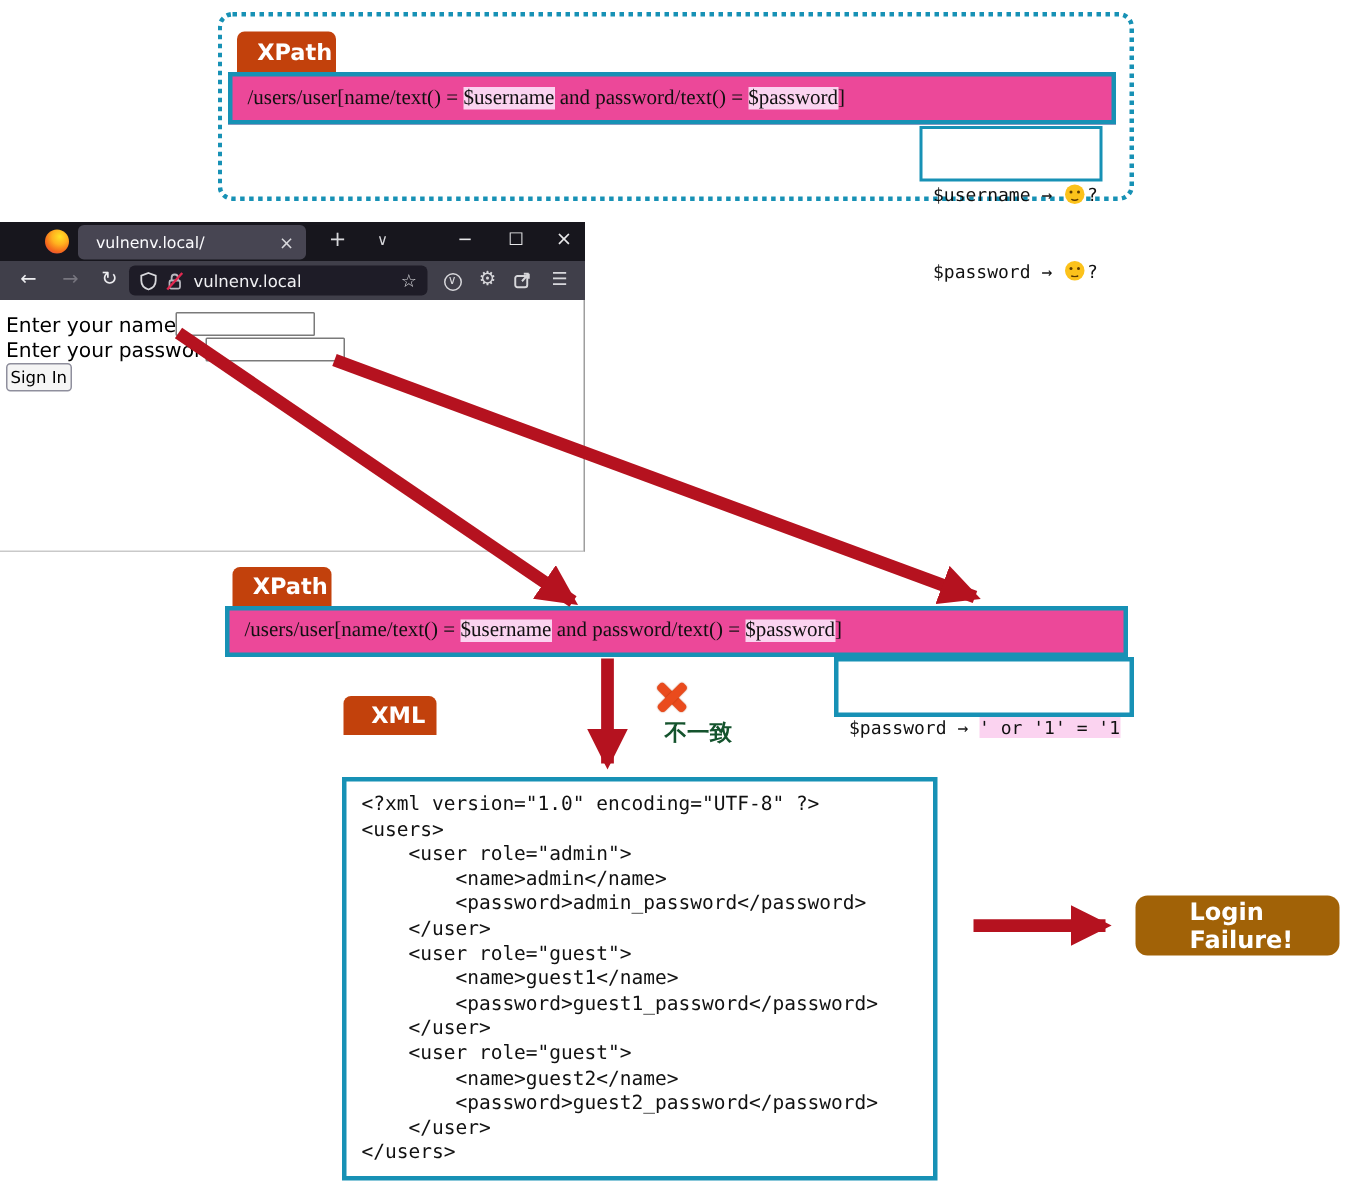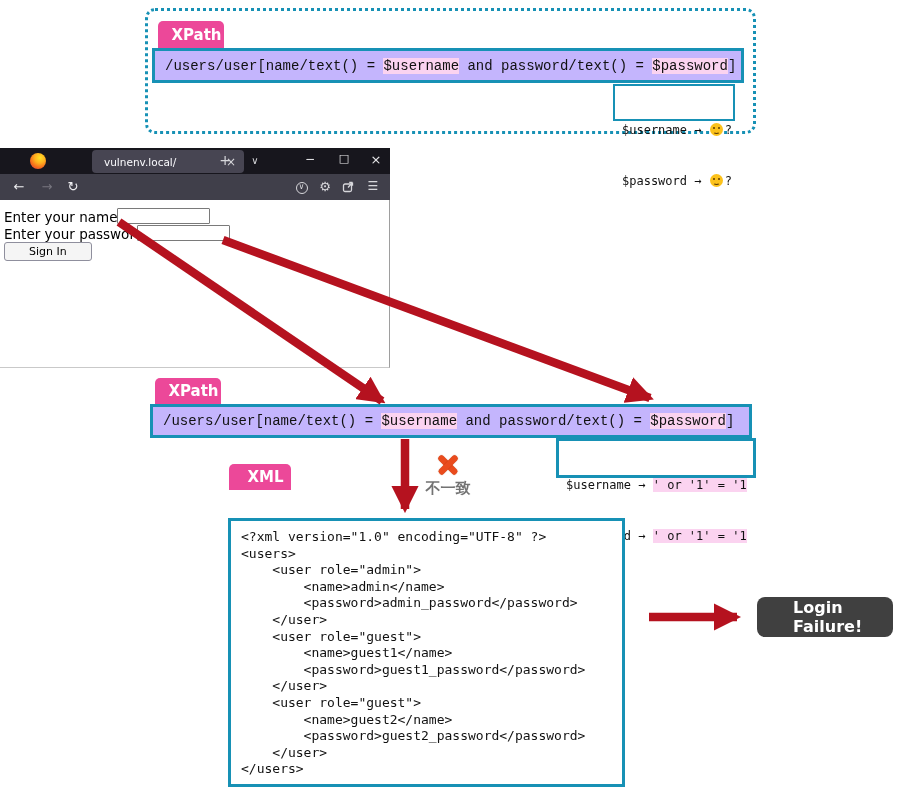--- a/index.html
+++ b/index.html
@@ -1,25 +1,25 @@
 <!DOCTYPE html>
 <html><head>
 <meta charset="utf-8">
 <style>
   * { margin:0; padding:0; box-sizing:border-box; }
   html,body { width:900px; height:800px; }
   body { position:relative; background:#fff; font-family:"DejaVu Sans", sans-serif; overflow:hidden; }
   .abs { position:absolute; }
 
   
-  .panel-tab { background:#ec4899; color:#fff; font-weight:bold; font-size:15px;
+  .panel-tab { background:#c2410c; color:#fff; font-weight:bold; font-size:15px;
     display:flex; align-items:center; justify-content:center;
     border-radius:5px 5px 0 0; font-family:"DejaVu Sans", sans-serif;padding-left:11px; }
-  .code-box { border:3px solid #1791b5; background:#c4b5fd; display:flex; align-items:center;
-    font-family:Liberation Mono, monospace; font-size:14px; color:#111;
+  .code-box { border:3px solid #1791b5; background:#ec4899; display:flex; align-items:center;
+    font-family:Liberation Serif, serif; font-size:14px; color:#111;
     padding-left:10px; white-space:pre; }
   .hl { background:#fbd3f0; }
   .values-box { border:3px solid #1791b5; background:#fff;
     font-family:"DejaVu Sans Mono", monospace; font-size:12px; line-height:17px;
     color:#111; padding:2px 7px; white-space:pre; }
   .values-box .row { display:block; }
   .dotted-frame { border:3px dotted #1791b5; border-radius:10px; background:transparent; }
 
   
   .face { display:inline-block; width:13px; height:13px; border-radius:50%;
@@ -30,60 +30,60 @@
     border:1.5px solid transparent; border-bottom-color:#5c3a00; border-radius:50%;
     left:3px; top:5px; }
 
   
   .browser { left:0; top:148px; width:390px; height:220px; }
   .titlebar { position:absolute; left:0; top:0; width:390px; height:26px; background:#17161d; }
   .ff-icon { position:absolute; left:30px; top:5px; width:16px; height:16px; border-radius:50%;
     background:radial-gradient(circle at 62% 30%, #ffe226 0%, #ffb11f 35%, #f4661c 68%, #d6356f 100%); }
   .btab { position:absolute; left:52px; top:2px; width:152px; height:23px; background:#474552;
     border-radius:4px; color:#fbfbfe; font-size:10.5px; display:flex; align-items:center;
-    padding:0 8px 0 12px;margin-left:40px; }
+    padding:0 8px 0 12px; }
   .btab .btab-title { flex:1; }
   .btab .btab-close { color:#d7d7db; font-size:12px; cursor:default; }
   .tbtn { position:absolute; color:#d7d7db; font-size:14px; top:4px; width:18px; text-align:center; }
   .winctl { position:absolute; top:4px; width:20px; text-align:center; color:#e8e8ea; font-size:12px; }
   .toolbar { position:absolute; left:0; top:26px; width:390px; height:26px; background:#403f4a; }
   .navg { position:absolute; top:5px; font-size:13px; color:#ededf0; width:18px; text-align:center; }
   .urlpill { position:absolute; left:86px; top:3px; width:199px; height:20px; background:#1e1c27;
     border-radius:4px; display:flex; align-items:center; padding:0 7px; }
   .urltext { color:#f0f0f3; font-size:11px; margin-left:6px; flex:1; }
   .pill-star { color:#d7d7db; font-size:12px; }
   .ticon { position:absolute; top:5px; width:18px; text-align:center; color:#d7d7db; font-size:12px; }
   .pocket { position:absolute; top:8px; width:12px; height:12px; border:1.4px solid #d7d7db;
     border-radius:50%; }
   .pocket::after { content:"∨"; position:absolute; left:1.5px; top:-1px; font-size:8px; color:#d7d7db; }
   .bcontent { position:absolute; left:0; top:52px; width:390px; height:168px; background:#fff;
     border-right:1px solid #9e9e9e; border-bottom:1px solid #c9c9c9; color:#000; }
   .flabel { position:absolute; font-size:13.5px; color:#000; }
   .finput { position:absolute; height:16px; border:1px solid #7a7a7a; background:#fff;
     font-size:12px; padding:0 3px; border-radius:1px; }
   .fbtn { position:absolute; font-size:11px; background:#f5f5f5; border:1px solid #8f8f9d;
-    border-radius:3px; padding:2px 24px; color:#000; font-family:"DejaVu Sans", sans-serif;text-align:center; }
+    border-radius:3px; padding:2px 2px; color:#000; font-family:"DejaVu Sans", sans-serif;text-align:center; }
 
   
   .xmark { width:26px; height:26px; }
   .xmark::before, .xmark::after { content:""; position:absolute; left:1px; top:10px;
     width:24px; height:5.5px; border-radius:2.5px; background:#ea4b1d;
     box-shadow:0 0 1px #b23408; }
   .xmark::before { transform:rotate(45deg); }
   .xmark::after  { transform:rotate(-45deg); }
-  .mismatch-label { font-weight:bold; font-size:15px; color:#737373; text-align:center;
+  .mismatch-label { font-weight:bold; font-size:15px; color:#14532d; text-align:right;
     font-family:"DejaVu Sans", sans-serif; }
 
   
   .xml-code { border:3px solid #1791b5; background:#fff; white-space:pre;
     font-family:"DejaVu Sans Mono", monospace; font-size:13px; line-height:16.6px;
     color:#111; padding:8px 10px; }
 
   
-  .result-badge { background:#404040; color:#fff; font-weight:bold; font-size:16px;
+  .result-badge { background:#a16207; color:#fff; font-weight:bold; font-size:16px;
     border-radius:8px; display:flex; align-items:center; justify-content:center;padding-left:36px; }
 
   .arrows { left:0; top:0; width:900px; height:800px; pointer-events:none; }
 </style>
 </head>
 <body>
 
 <div class="abs dotted-frame" style="left:145px; top:8px; width:611px; height:126px;"></div>
 
 <div class="abs panel-tab" style="left:158px; top:21px; width:66px; height:27px;">XPath</div>
@@ -108,20 +108,32 @@
     <span class="tbtn" style="left:246px; font-size:10px; top:7px;">∨</span>
     <span class="winctl" style="left:300px;">−</span>
     <span class="winctl" style="left:334px; font-size:11px;">□</span>
     <span class="winctl" style="left:366px; font-size:13px;">×</span>
   </div>
 
   <div class="toolbar">
     <span class="navg" style="left:10px;">←</span>
     <span class="navg" style="left:38px; color:#77767f;">→</span>
     <span class="navg" style="left:64px;">↻</span>
+    <div class="urlpill">
+      <svg width="12" height="13" viewBox="0 0 12 13">
+        <path d="M6 1 L10.8 2.8 V6 C10.8 9 8.6 11.2 6 12 C3.4 11.2 1.2 9 1.2 6 V2.8 Z" fill="none" stroke="#d7d7db" stroke-width="1.2"></path>
+      </svg>
+      <svg width="13" height="13" viewBox="0 0 13 13" style="margin-left:5px;">
+        <rect x="3" y="6" width="7" height="5.4" rx="1" fill="none" stroke="#b9b9c0" stroke-width="1.2"></rect>
+        <path d="M4.4 6 V4.2 C4.4 2.8 5.3 2 6.5 2 C7.7 2 8.6 2.8 8.6 4.2 V6" fill="none" stroke="#b9b9c0" stroke-width="1.2"></path>
+        <line x1="1.5" y1="12" x2="11.5" y2="1" stroke="#e02950" stroke-width="1.6"></line>
+      </svg>
+      <span class="urltext">vulnenv.local</span>
+      <span class="pill-star">☆</span>
+    </div>
     <span class="pocket" style="left:296px;"></span>
     <span class="ticon" style="left:316px; font-size:13px;">⚙</span>
     <svg class="abs" style="left:342px; top:7px;" width="12" height="12" viewBox="0 0 12 12">
       <rect x="1.5" y="3" width="8" height="7.5" rx="1.5" fill="none" stroke="#d7d7db" stroke-width="1.3"></rect>
       <path d="M6 6.5 L10.5 1.5 M10.5 1.5 H7.2 M10.5 1.5 V4.8" fill="none" stroke="#d7d7db" stroke-width="1.3"></path>
     </svg>
     <span class="ticon" style="left:364px; font-size:12px;">☰</span>
   </div>
 
   <div class="bcontent">
@@ -133,21 +145,20 @@
   </div>
 </div>
 
 <div class="abs panel-tab" style="left:155px; top:378px; width:66px; height:26px;">XPath</div>
 
 <div class="abs code-box" style="left:150px; top:404px; width:602px; height:34px;">
   <span><span>/users/user[name/text() = </span><span class="hl">$username</span><span> and password/text() = </span><span class="hl">$password</span><span>]</span></span>
 </div>
 
 <div class="abs values-box" style="left:556px; top:438px; width:200px; height:40px;">
-  <span class="row"><span>$username</span> <span>→</span> <span class="hl">' or '1' = '1</span></span>
   <span class="row"><span>$password</span> <span>→</span> <span class="hl">' or '1' = '1</span></span>
 </div>
 
 <div class="abs xmark" style="left:435px; top:452px;"></div>
 <div class="abs mismatch-label" style="left:408px; top:479px; width:80px;">不一致</div>
 
 <div class="abs panel-tab" style="left:229px; top:464px; width:62px; height:26px;">XML</div>
 
 <div class="abs xml-code" style="left:228px; top:518px; width:397px; height:269px;">&lt;?xml version="1.0" encoding="UTF-8" ?&gt;
 &lt;users&gt;

